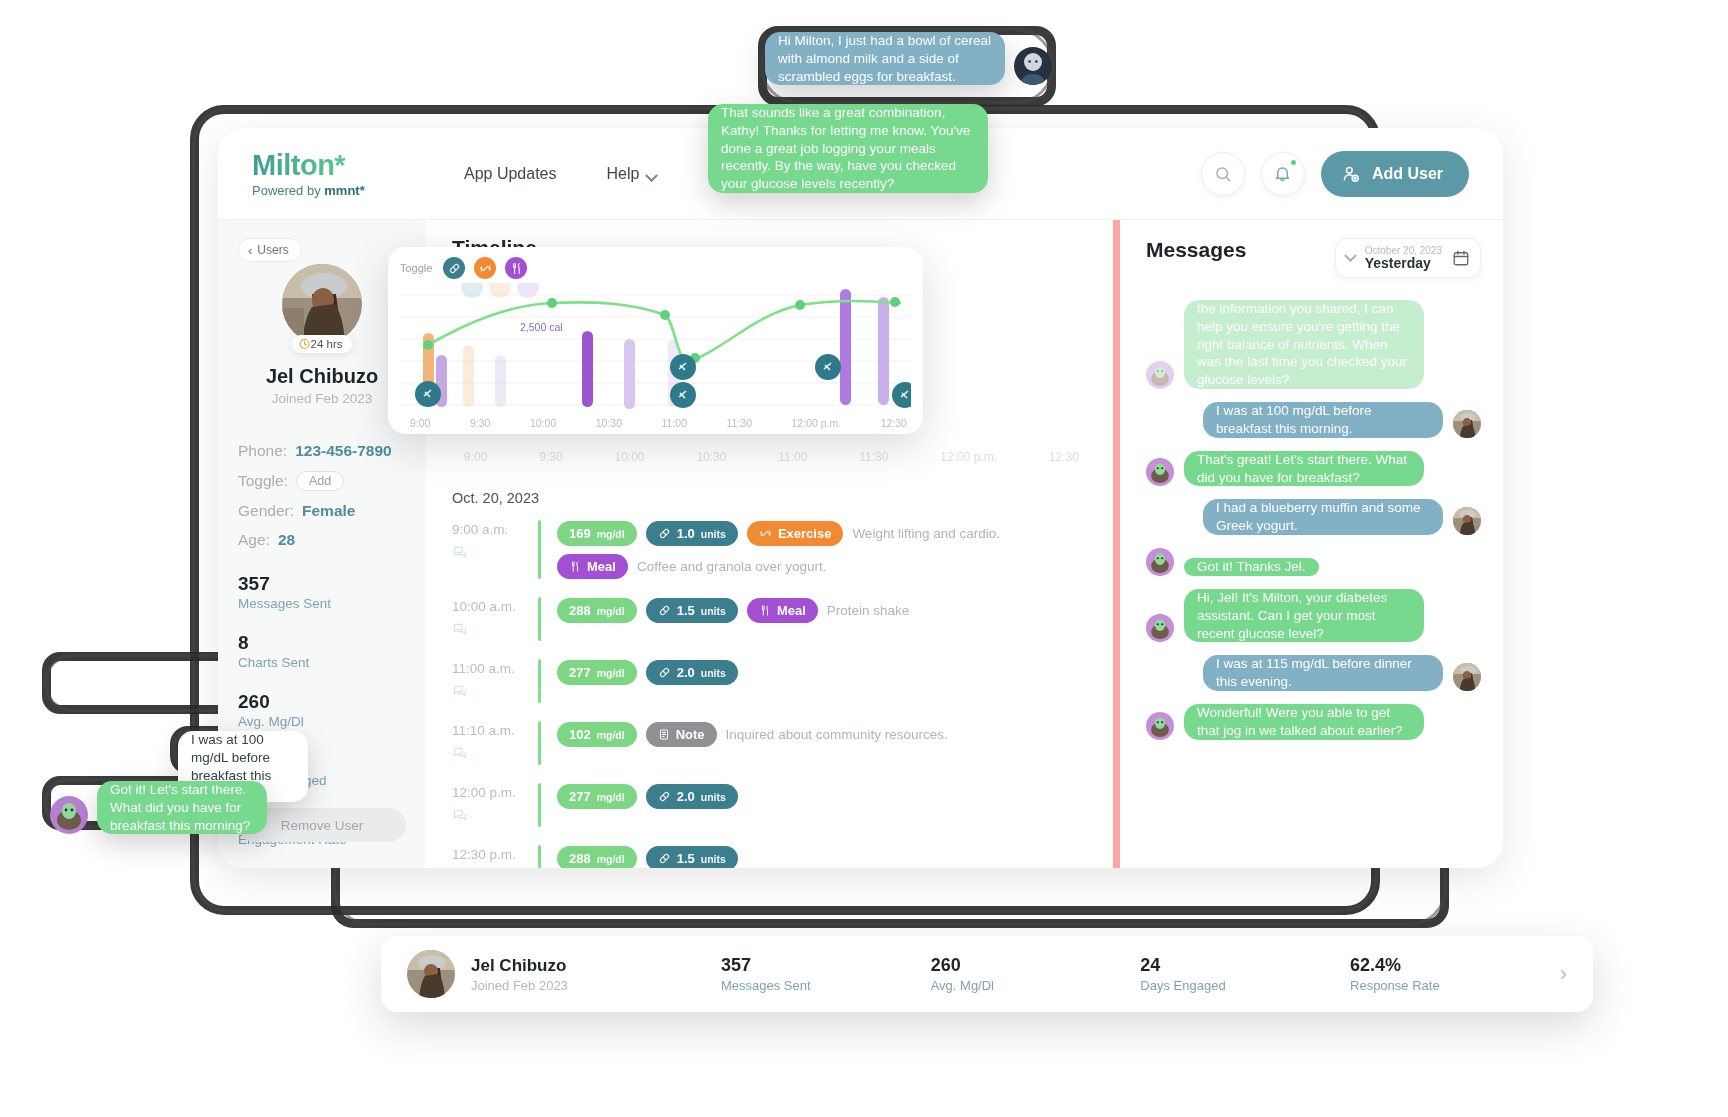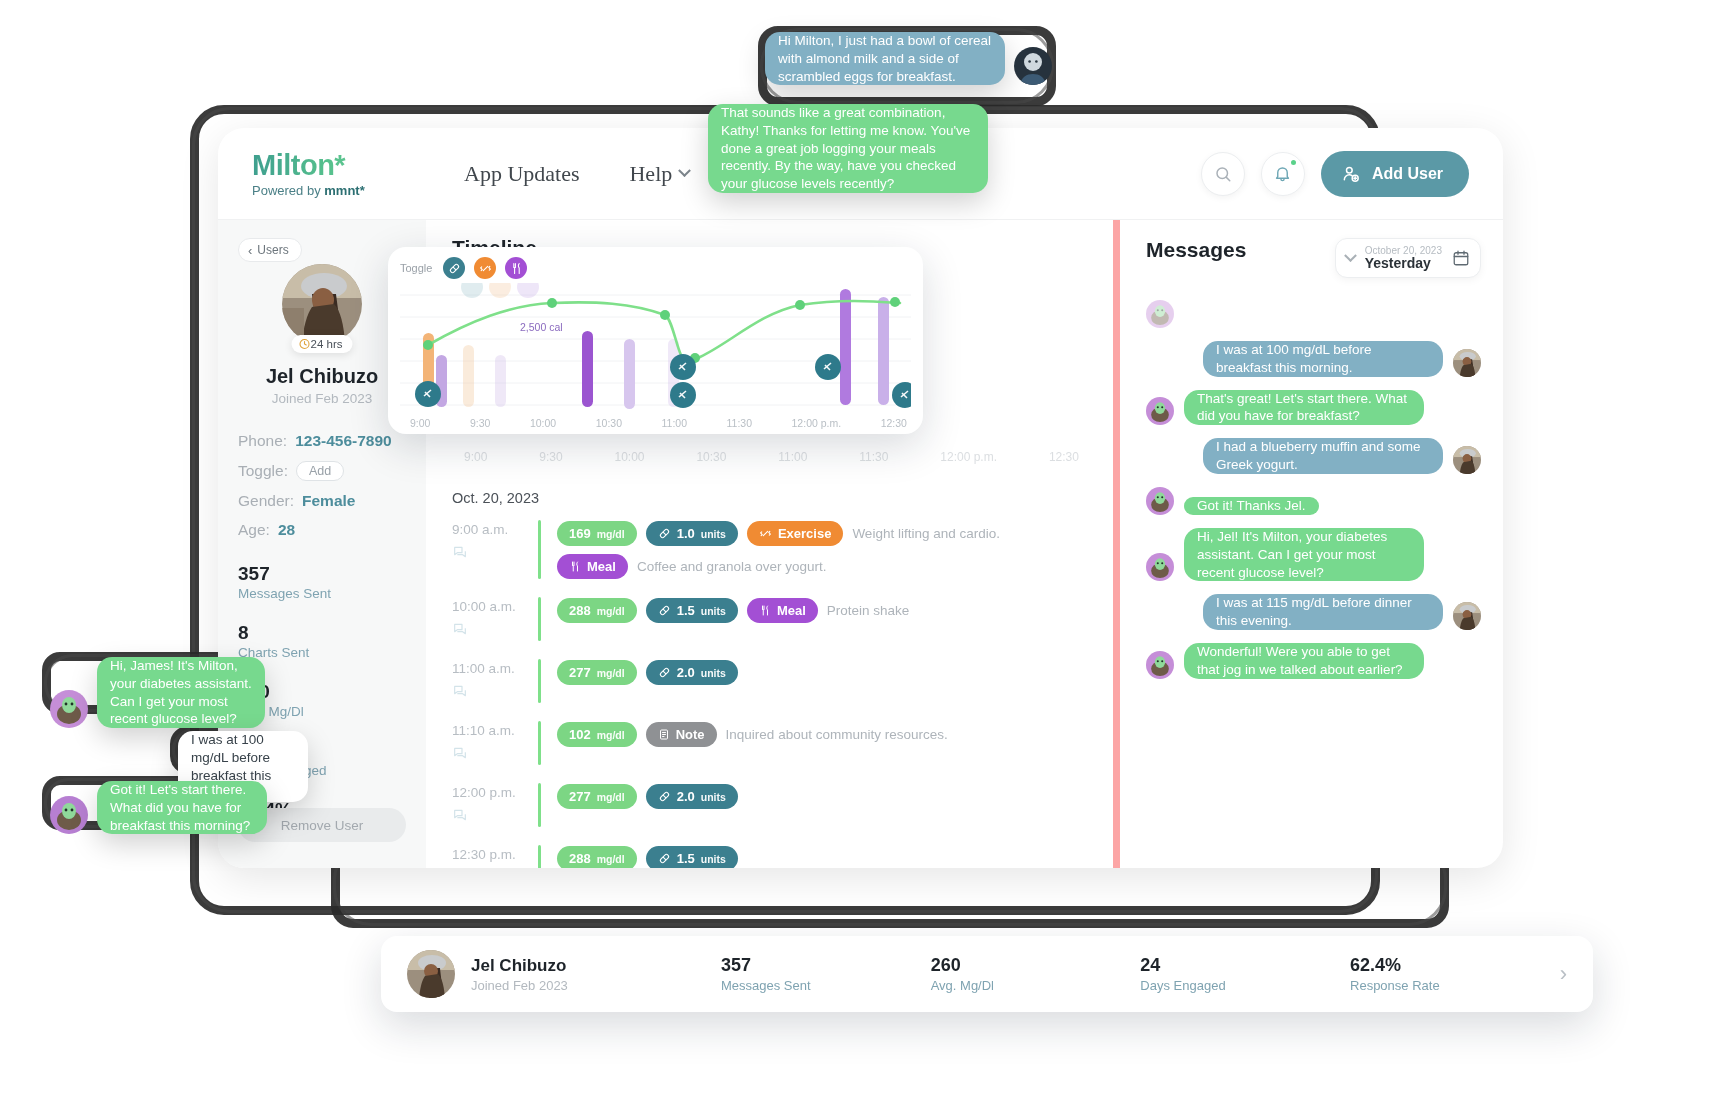--- a/index.html
+++ b/index.html
@@ -43,23 +43,22 @@
   .logo-wrap { width: 168px; }
   .logo {
     font-size: 29px; font-weight: bold; letter-spacing: -.5px;
     background: linear-gradient(90deg,#3f9f8f 0%, #56c08d 45%, #74d79a 100%);
     -webkit-background-clip: text; background-clip: text; color: transparent;
   }
   .logo-sub { font-size: 13px; color: #4a7f86; margin-top: 1px; font-weight: 400; }
   .logo-sub b { color:#2c6f72; }
   .nav { display: flex; align-items: center; gap: 50px; margin-left: 44px; }
   .nav-item {
-    font-size: 22px; color: #41474d; display: flex; align-items: center; gap: 8px;
+    font-size: 16px; color: #41474d; display: flex; align-items: flex-end; gap: 8px;
     cursor: pointer;
-    font-family: Liberation Serif, serif;
   }
   .chev { width: 9px; height: 9px; border-right: 2px solid #7d858c; border-bottom: 2px solid #7d858c;
           transform: rotate(45deg) translate(-2px,-2px); }
   .hdr-right { margin-left: auto; display: flex; align-items: center; gap: 16px; }
   .icon-btn {
     width: 44px; height: 44px; border-radius: 50%; background: #fff;
     border: 1px solid #eceef0; display: flex; align-items: center; justify-content: center;
     position: relative; cursor: pointer; box-shadow: 0 2px 7px rgba(0,0,0,.05);
   }
   .dot-badge { position:absolute; top:5px; right:6px; width:9px; height:9px; border-radius:50%;
@@ -95,21 +94,21 @@
   .prof-pic-wrap { display:flex; justify-content:center; margin-top: 2px; position: relative;}
   .prof-pic { width: 80px; height: 80px; border-radius: 50%; overflow: hidden; }
   .hrs-badge {
     position: absolute; bottom: -9px; left: 50%; transform: translateX(-50%);
     background: #fff; border-radius: 13px; padding: 3px 10px 3px 7px;
     font-size: 11.5px; color: #4a5159; display: flex; align-items: center; 
     box-shadow: 0 2px 8px rgba(0,0,0,.11); white-space: nowrap;
   }
   .prof-name { text-align: center; font-size: 20px; font-weight: bold; color: #1e242a; margin-top: 21px; }
   .prof-joined { text-align: center; font-size: 13.5px; color: #b3b9bf; margin-top: 3px; }
-  .kv { margin-top: 26px; text-align: right; }
+  .kv { margin-top: 36px; text-align: right; }
   .kv-row { display: flex; align-items: center; gap: 8px; margin-bottom: 11px; font-size: 15.5px; }
   .kv-k { color: #a9afb5; }
   .kv-v { color: #4d8d9c; font-weight: 600; }
   .kv-add { border: 1px solid #dfe3e6; border-radius: 12px; font-size: 12.5px; color: #99a1a8;
             padding: 2px 12px; background: #fff; cursor: pointer; }
   .stats { margin-top: 24px; }
   .stat { margin-bottom: 21px; }
   .stat-n { font-size: 19px; font-weight: bold; color: #1e242a; }
   .stat-l { font-size: 13.5px; color: #7fa3b1; margin-top: 1px; }
   .remove-btn {
@@ -545,20 +544,21 @@
         </div>
         <div class="thread" id="thread">
             <div class="msg in" style="opacity: 0.42;">
               <span class="msg-av"><svg width="28" height="28" viewBox="0 0 38 38">
                   <rect width="38" height="38" fill="#c58ed8"></rect>
                   <ellipse cx="19" cy="24" rx="12" ry="10" fill="#6e5b49"></ellipse>
                   <ellipse cx="19" cy="15" rx="7" ry="8" fill="#8fd99a"></ellipse>
                   <circle cx="16" cy="14" r="1.4" fill="#203228"></circle>
                   <circle cx="22" cy="14" r="1.4" fill="#203228"></circle>
                 </svg></span>
+              <div class="bubble b-in">the information you shared, I can help you ensure you're getting the right balance of nutrients. When was the last time you checked your glucose levels?</div>
             </div>
             <div class="msg out">
               <div class="bubble b-out">I was at 100 mg/dL before breakfast this morning.</div>
               <span class="msg-av"><svg width="28" height="28" viewBox="0 0 38 38">
                   <rect width="38" height="38" fill="#9c8f7e"></rect>
                   <rect width="38" height="15" fill="#c8bda8"></rect>
                   <ellipse cx="20" cy="10" rx="11" ry="6" fill="#c9cbcd"></ellipse>
                   <path d="M14 14c1 8 2 14 3 24h13c-2-10-3-16-4-24z" fill="#3a2b22"></path>
                   <ellipse cx="19" cy="17" rx="6" ry="6" fill="#8a5f42"></ellipse>
                   <path d="M25 20c3 3 5 9 5 18H9c1-8 3-14 5-16z" fill="#4a3a2c"></path>
@@ -734,32 +734,20 @@
         <circle cx="15.6" cy="14.5" r="1.3" fill="#2b3842"></circle>
           <circle cx="22.4" cy="14.5" r="1.3" fill="#2b3842"></circle>
       </svg>
     </span>
   </div>
 
   <div class="float" style="left:708px; top:104px;">
     <div class="bubble b-in" style="max-width:280px;">That sounds like a great combination, Kathy! Thanks for letting me know. You've done a great job logging your meals recently. By the way, have you checked your glucose levels recently?</div>
   </div>
 
-  <div class="float" style="left:50px; top:657px;">
-    <span class="msg-av">
-      <svg width="38" height="38" viewBox="0 0 38 38">
-        <rect width="38" height="38" fill="#c58ed8"></rect>
-        <ellipse cx="19" cy="24" rx="12" ry="10" fill="#6e5b49"></ellipse>
-        <ellipse cx="19" cy="15" rx="7" ry="8" fill="#8fd99a"></ellipse>
-        <circle cx="16" cy="14" r="1.4" fill="#203228"></circle>
-          <circle cx="22" cy="14" r="1.4" fill="#203228"></circle>
-      </svg>
-    </span>
-    <div class="bubble b-in" style="max-width:168px;">Hi, James! It's Milton, your diabetes assistant. Can I get your most recent glucose level?</div>
-  </div>
 
   <div class="float" style="left:178px; top:731px;">
     <div class="bubble b-out" style="background:#fff;color:#38424a;max-width:130px;">I was at 100 mg/dL before breakfast this morning.</div>
   </div>
 
   <div class="float" style="left:50px; top:781px;">
     <span class="msg-av">
       <svg width="38" height="38" viewBox="0 0 38 38">
         <rect width="38" height="38" fill="#b77fd2"></rect>
         <ellipse cx="19" cy="24" rx="12" ry="10" fill="#6e5b49"></ellipse>

